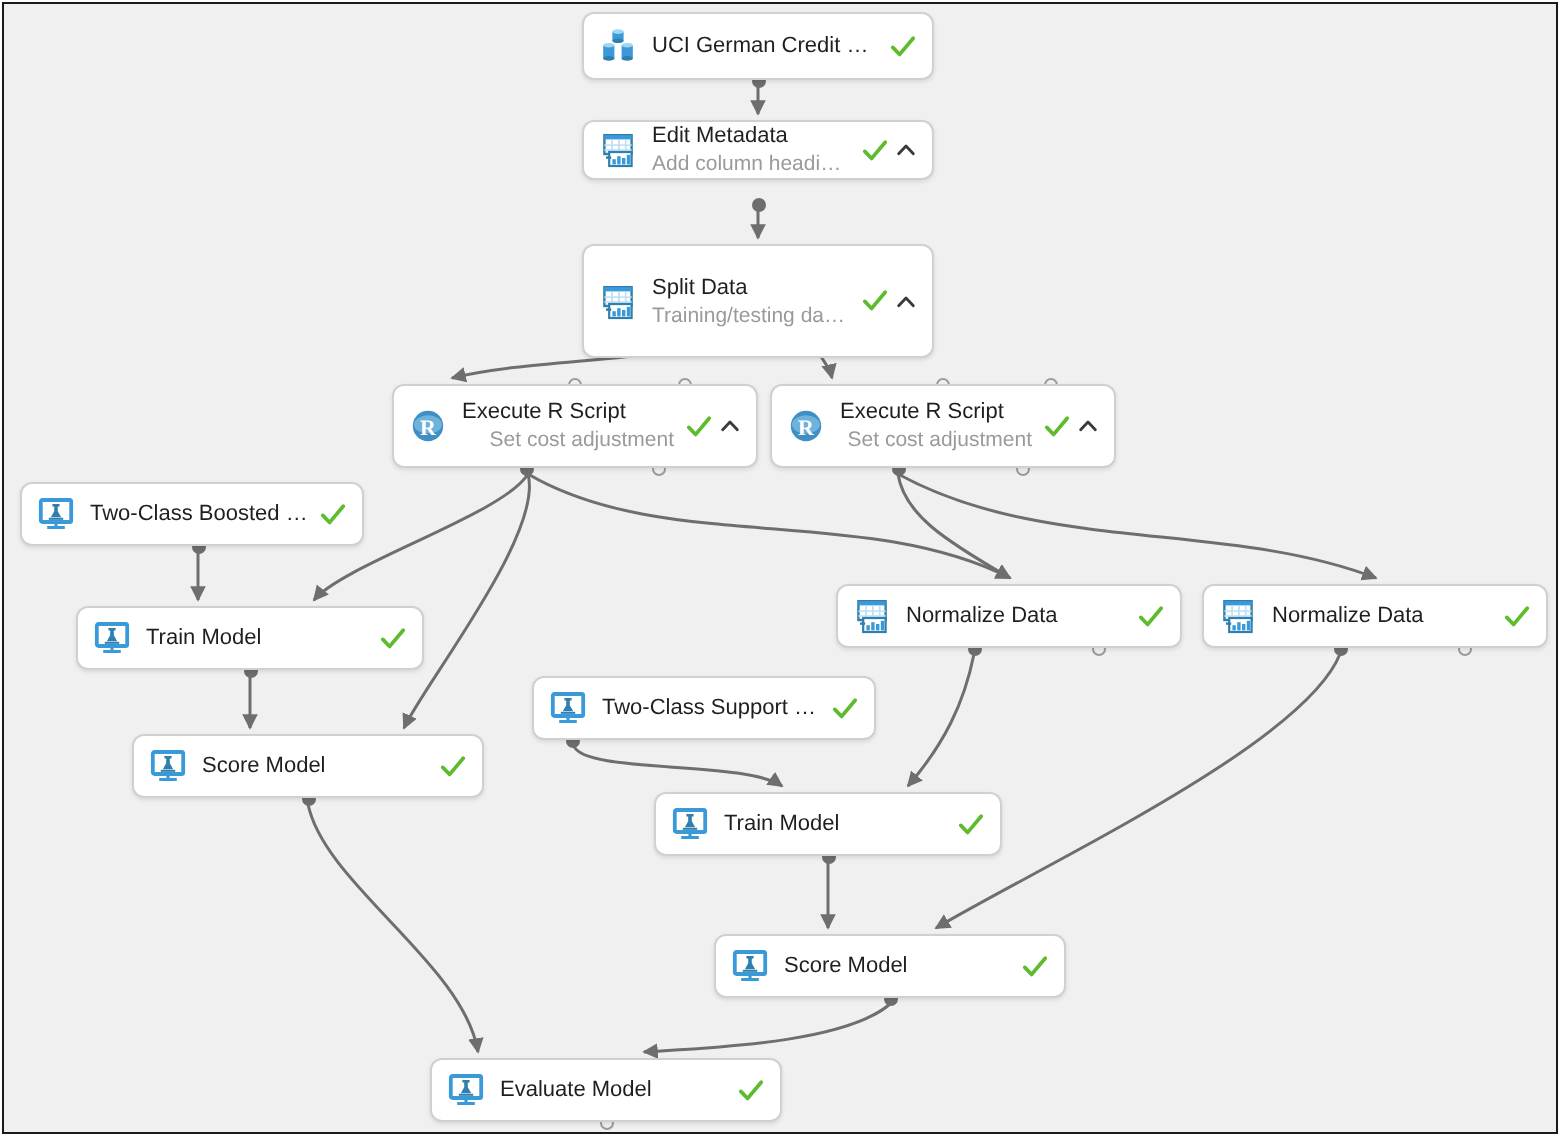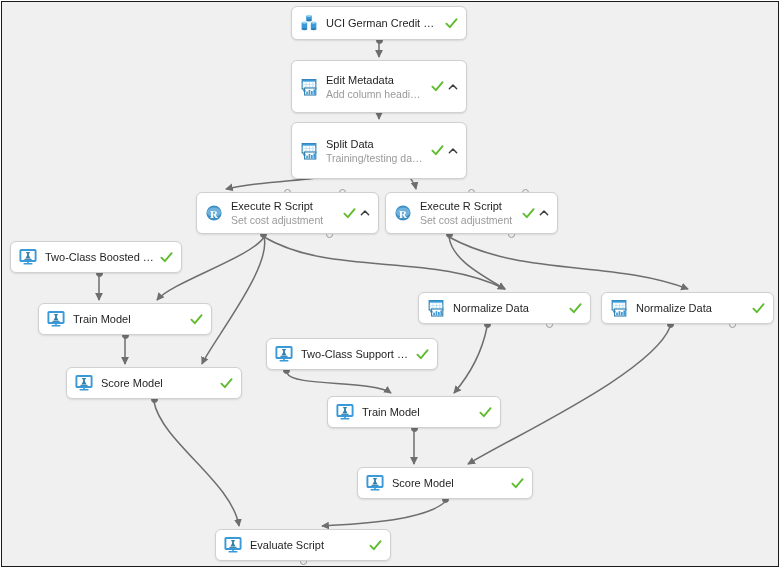--- a/index.html
+++ b/index.html
@@ -32,21 +32,21 @@
     width:18px;height:18px;flex:0 0 18px;margin-right:8px;
     display:block;
   }
   .node .txtwrap{flex:1 1 auto;min-width:0;display:flex;flex-direction:column;justify-content:center;}
   .node .title{
     font-size:11px;color:#1f1f1f;line-height:14px;
     white-space:nowrap;overflow:hidden;text-overflow:ellipsis;
   }
   .node .sub{
     font-size:10.5px;color:#9a9a9a;line-height:14px;
-    white-space:nowrap;overflow:hidden;text-overflow:ellipsis;
+    white-space:nowrap;overflow:hidden;text-overflow:ellipsis;text-align:right;
   }
   .node .status{
     flex:0 0 auto;display:flex;align-items:center;gap:4px;margin-left:6px;
   }
   .check{width:13px;height:13px;display:block;}
   .chev{width:10px;height:10px;display:block;}
 
   .port{
     position:absolute;width:7px;height:7px;border-radius:50%;
     box-sizing:border-box;
@@ -99,21 +99,21 @@
         <div class="txtwrap">
           <div class="title">UCI German Credit Card Data</div>
         </div>
         <div class="status">
           <svg viewBox="0 0 14 14" class="check">
             <path d="M 1.5,7.2 L 5.2,11.0 L 12.5,2.3" fill="none" stroke="#5fbb2e" stroke-width="2" stroke-linecap="round" stroke-linejoin="round"></path>
           </svg>
         </div>
       </div>
       <div class="port filled" style="left: 373.5px; top: 96.5px;"></div>
-      <div class="node" style="left: 289px; top: 58px; width: 176px; height: 53px;">
+      <div class="node" style="left: 289px; top: 58px; width: 176px; height: 30px;">
         <svg viewBox="0 0 18 18" class="ico">
           <rect x="2.2" y="1.6" width="13.6" height="9.4" fill="#ffffff"></rect>
           <rect x="2.2" y="1.6" width="13.6" height="9.4" fill="none" stroke="#2f7fae" stroke-width="1.2"></rect>
           <rect x="2.2" y="1.6" width="13.6" height="2.1" fill="#3a9ad9"></rect>
           <rect x="5.6" y="3.7" width="0.9" height="7.3" fill="#bfe2f4"></rect>
           <rect x="9" y="3.7" width="0.9" height="7.3" fill="#bfe2f4"></rect>
           <rect x="12.399999999999999" y="3.7" width="0.9" height="7.3" fill="#bfe2f4"></rect>
           <rect x="2.2" y="6.15" width="13.6" height="0.8" fill="#bfe2f4"></rect>
           <rect x="2.2" y="8.600000000000001" width="13.6" height="0.8" fill="#bfe2f4"></rect>
           <rect x="4.6" y="10" width="11.2" height="7" fill="#ffffff"></rect>
@@ -385,21 +385,21 @@
       <div class="port hollow" style="left: 297.5px; top: 555.5px;"></div>
       <div class="node" style="left: 213px; top: 527px; width: 176px; height: 32px;">
         <svg viewBox="0 0 18 18" class="ico">
           <rect x="1.4" y="2" width="15.2" height="11" rx="0.8" fill="#ffffff" stroke="#3a9ad9" stroke-width="1.9"></rect>
           <path d="M 7.2,4.0 L 10.8,4.0 L 10.8,5.2 L 9.9,5.2 L 9.9,7.6 L 11.6,10.6 L 6.4,10.6 L 8.1,7.6 L 8.1,5.2 L 7.2,5.2 Z" fill="#2f7fae"></path>
           <rect x="5.4" y="10.9" width="7.2" height="1" fill="#2f7fae"></rect>
           <rect x="8.2" y="13" width="1.6" height="2" fill="#3a9ad9"></rect>
           <rect x="4.6" y="15" width="8.8" height="1.5" fill="#3a9ad9"></rect>
         </svg>
         <div class="txtwrap">
-          <div class="title">Evaluate Script</div>
+          <div class="title">Evaluate Model</div>
         </div>
         <div class="status">
           <svg viewBox="0 0 14 14" class="check">
             <path d="M 1.5,7.2 L 5.2,11.0 L 12.5,2.3" fill="none" stroke="#5fbb2e" stroke-width="2" stroke-linecap="round" stroke-linejoin="round"></path>
           </svg>
         </div>
       </div>
     </div>
 </div>
 

